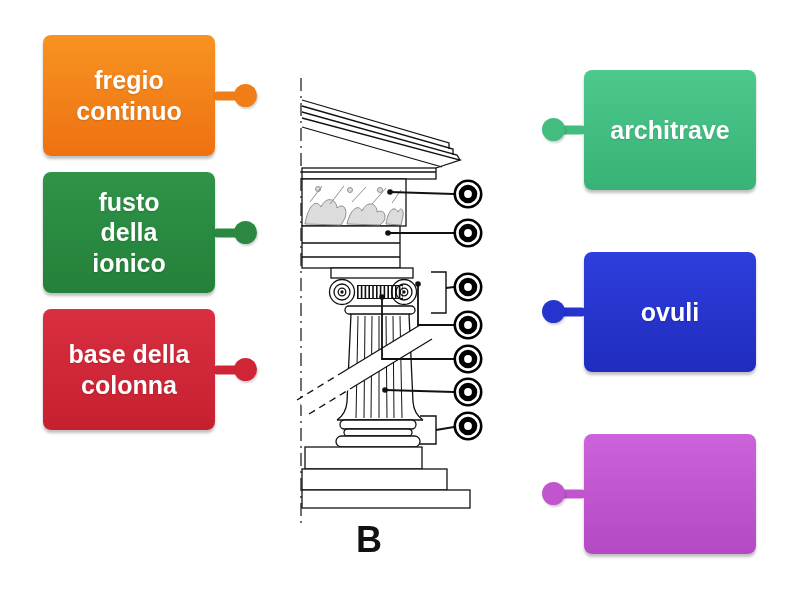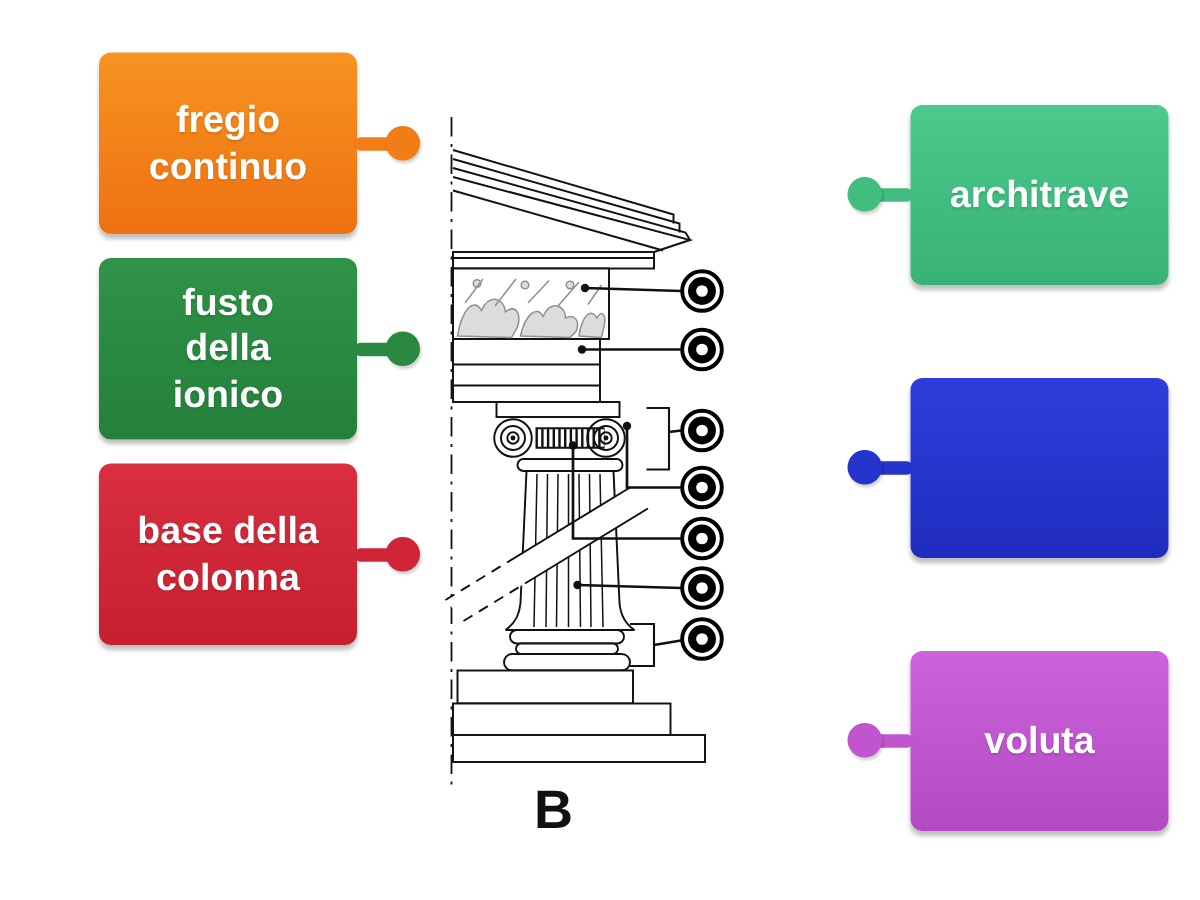--- a/index.html
+++ b/index.html
@@ -1,20 +1,20 @@
 <!DOCTYPE html>
 <html><head>
 <meta charset="utf-8">
 <style>
   html,body{margin:0;padding:0;background:#fff;}
   #stage{
     position:relative;width:800px;height:600px;overflow:hidden;background:#fff;
     font-family:"Liberation Sans",sans-serif;
   }
-  .column{position:absolute;display:flex;flex-direction:column;margin-left:23px;}
+  .column{position:absolute;display:flex;flex-direction:column;}
   #left-column{left:43px;top:35px;width:172px;gap:16px;}
   #right-column{left:584px;top:70px;width:172px;gap:62px;}
   .card{
     position:relative;height:121px;border-radius:8px;
     display:flex;align-items:center;justify-content:center;
     background:linear-gradient(180deg,var(--top,#888),var(--bot,#666));
     box-shadow:0 3px 3px rgba(0,0,0,.25);
     cursor:pointer;
   }
   #right-column .card{height:120px;}
@@ -182,21 +182,21 @@
     <span class="pin pin-right"></span>
   </div>
 </div>
 
 <div id="right-column" class="column">
   <div class="card" style="--top: #4DC98E; --bot: #38B275; --pin: #42BC7F;">
     <span class="card-text">architrave</span>
     <span class="pin pin-left"></span>
   </div>
   <div class="card" style="--top: #2E3EDC; --bot: #1F2CBE; --pin: #2634CE;">
+    <span class="card-text">ovuli</span>
     <span class="pin pin-left"></span>
   </div>
   <div class="card" style="--top: #CC63DA; --bot: #B34AC4; --pin: #C055CE;">
-    <span class="card-text">voluta</span>
     <span class="pin pin-left"></span>
   </div>
 </div>
 
 </div>
 
 </body></html>

